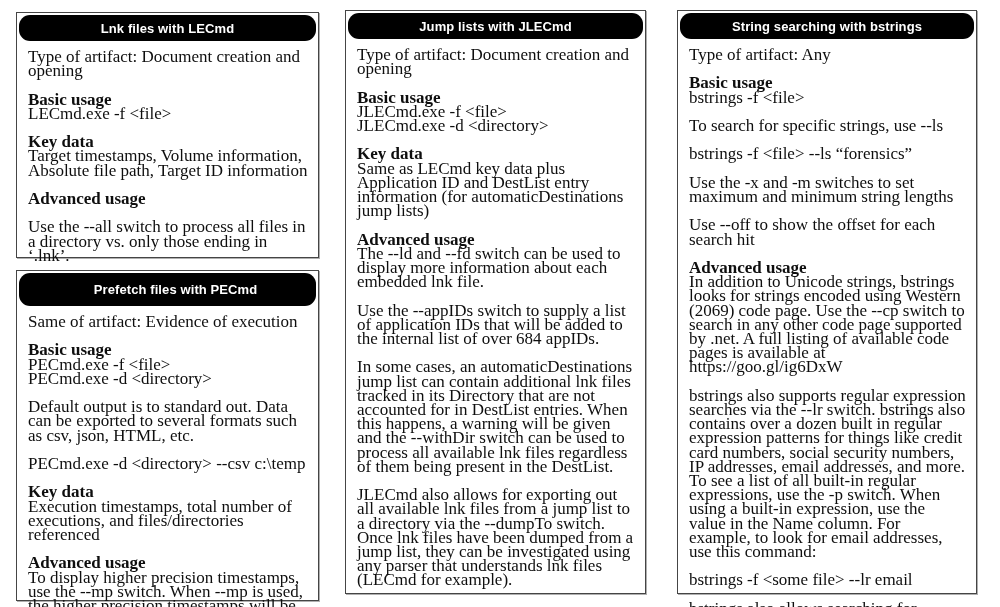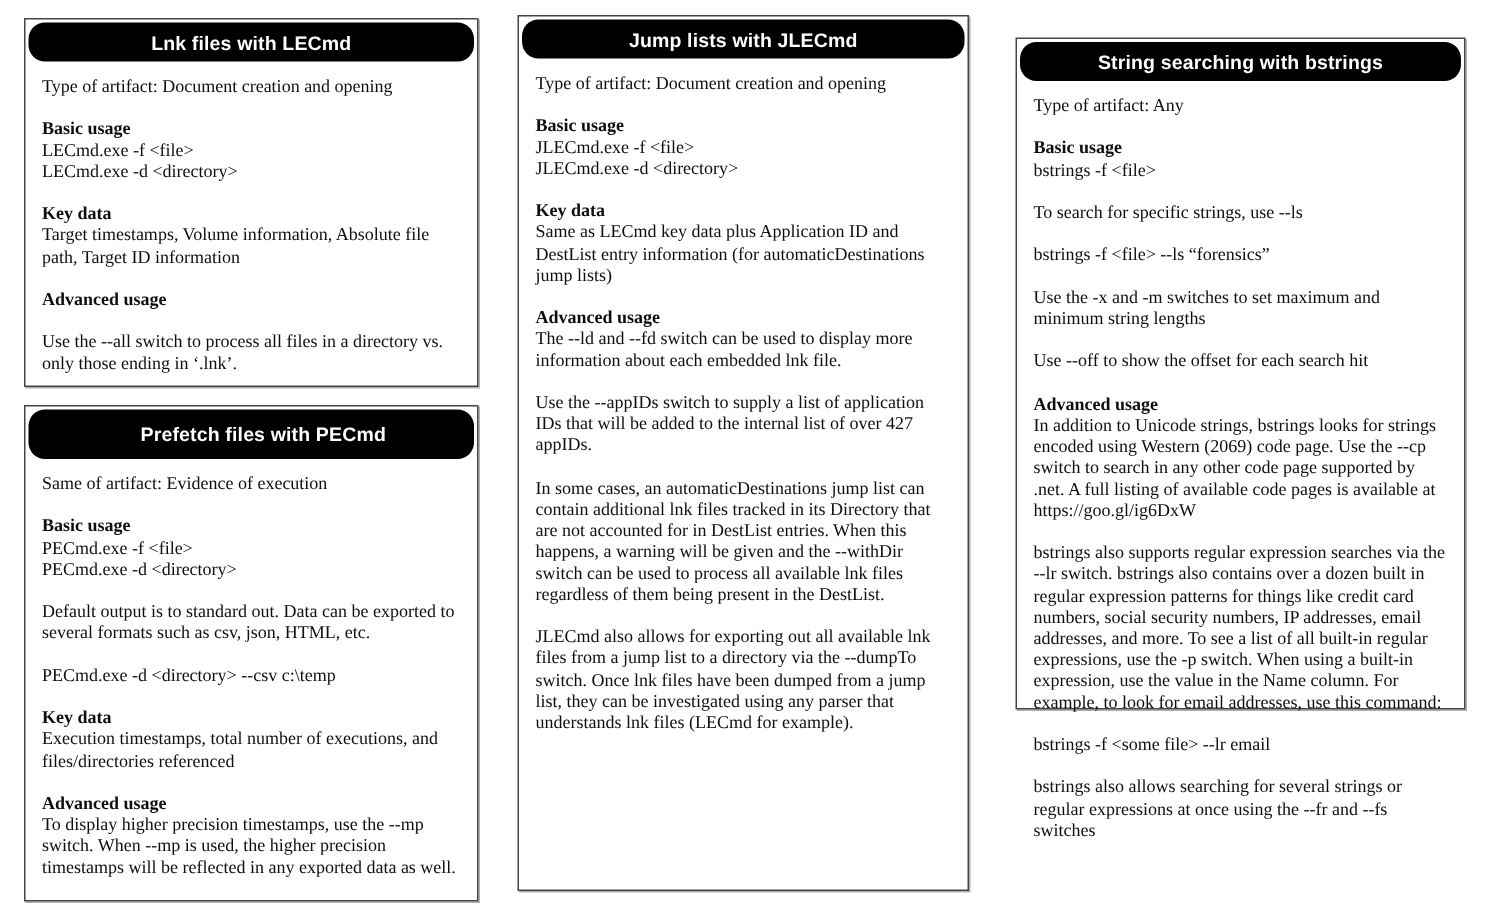--- a/index.html
+++ b/index.html
@@ -25,49 +25,48 @@
     display: flex; align-items: center; justify-content: center;
     font-family: "Liberation Sans", sans-serif;
     font-weight: bold;
     font-size: 13px;
     letter-spacing: 0.1px;
     border-radius: 11px;
   }
   .panel-pecmd .panel-title { height: 33px; padding-left: 16px; }
   .panel-body {
     padding: 7px 10px 6px 11px;
-    font-size: 12px;
+    font-size: 17px;
     line-height: 14.2px;
   }
   .block { margin-bottom: 14.2px; }
   .block:last-child { margin-bottom: 0; }
   .block-heading { font-weight: bold; }
   .block-heading.gap-after { margin-bottom: 14.2px; }
 
   
   .panel-lecmd    { left: 16px;  top: 12px;  width: 303px; height: 246px; }
   .panel-pecmd    { left: 16px;  top: 270px; width: 303px; height: 331px; }
   .panel-jlecmd   { left: 345px; top: 10px;  width: 301px; height: 584px; }
-  .panel-bstrings { left: 677px; top: 25px;  width: 300px; height: 448px; }
+  .panel-bstrings { left: 677px; top: 10px;  width: 300px; height: 584px; }
 </style>
 </head>
 <body>
 
 <div>
 
   <section class="panel panel-lecmd">
     <header class="panel-title">Lnk files with LECmd</header>
     <div class="panel-body">
         <div class="block">
           <div class="block-line">Type of artifact: Document creation and opening</div>
         </div>
         <div class="block">
           <div class="block-heading">Basic usage</div>
           <div class="block-line">LECmd.exe -f &lt;file&gt;</div>
-          <div class="block-line">LECmd.exe -d &lt;directory&gt;</div>
         </div>
         <div class="block">
           <div class="block-heading">Key data</div>
           <div class="block-line">Target timestamps, Volume information, Absolute file path, Target ID information</div>
         </div>
         <div class="block">
           <div class="block-heading gap-after">Advanced usage</div>
           <div class="block-line">Use the --all switch to process all files in a directory vs. only those ending in ‘.lnk’.</div>
         </div>
       </div>
@@ -114,21 +113,21 @@
         </div>
         <div class="block">
           <div class="block-heading">Key data</div>
           <div class="block-line">Same as LECmd key data plus Application ID and DestList entry information (for automaticDestinations jump lists)</div>
         </div>
         <div class="block">
           <div class="block-heading">Advanced usage</div>
           <div class="block-line">The --ld and --fd switch can be used to display more information about each embedded lnk file.</div>
         </div>
         <div class="block">
-          <div class="block-line">Use the --appIDs switch to supply a list of application IDs that will be added to the internal list of over 427 appIDs.</div>
+          <div class="block-line">Use the --appIDs switch to supply a list of application IDs that will be added to the internal list of over 684 appIDs.</div>
         </div>
         <div class="block">
           <div class="block-line">In some cases, an automaticDestinations jump list can contain additional lnk files tracked in its Directory that are not accounted for in DestList entries. When this happens, a warning will be given and the --withDir switch can be used to process all available lnk files regardless of them being present in the DestList.</div>
         </div>
         <div class="block">
           <div class="block-line">JLECmd also allows for exporting out all available lnk files from a jump list to a directory via the --dumpTo switch. Once lnk files have been dumped from a jump list, they can be investigated using any parser that understands lnk files (LECmd for example).</div>
         </div>
       </div>
   </section>
 

